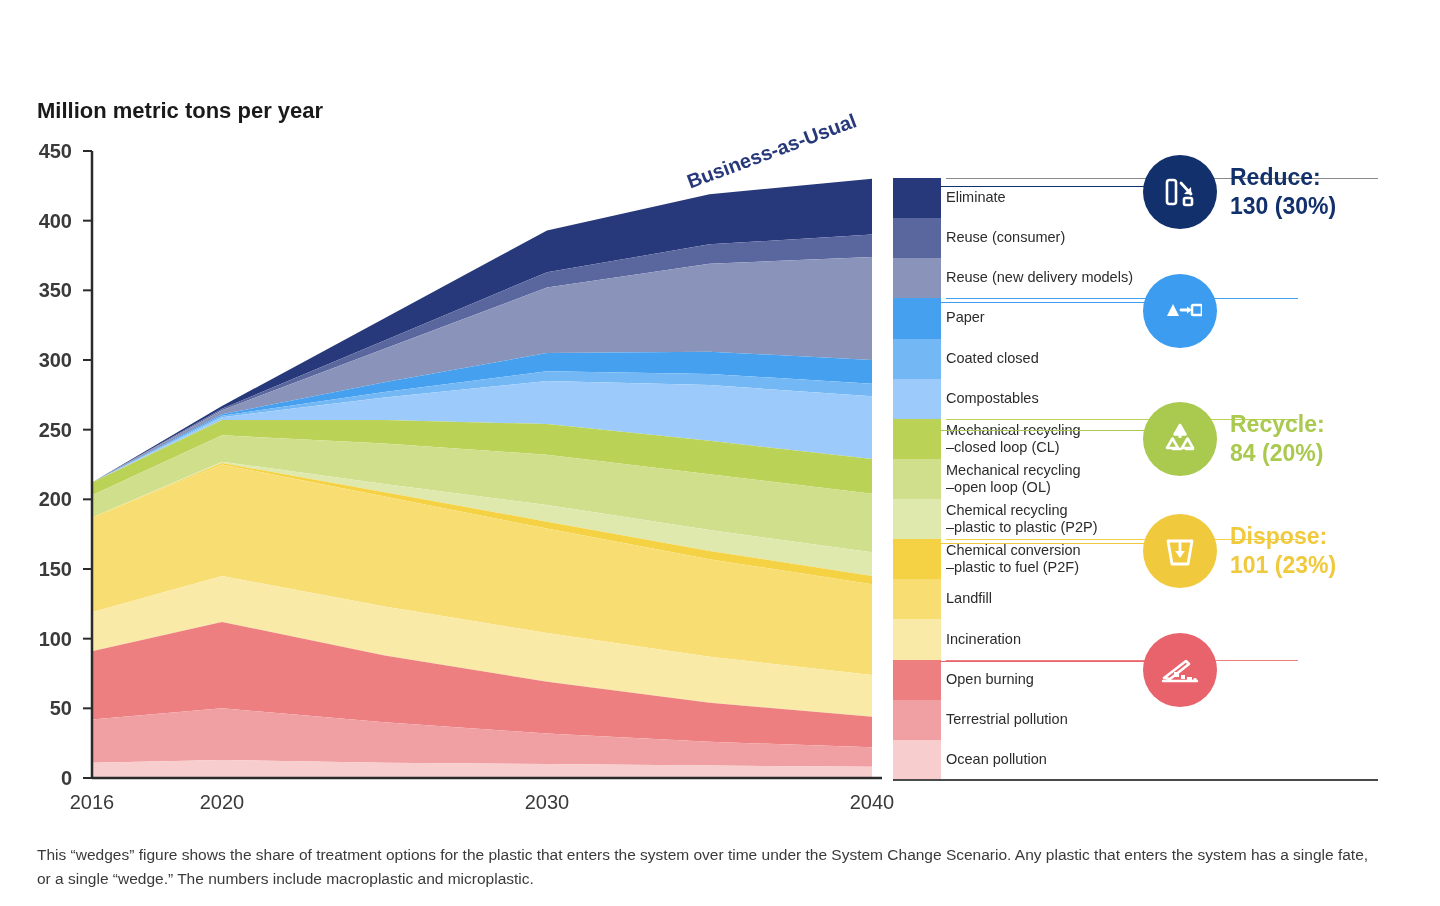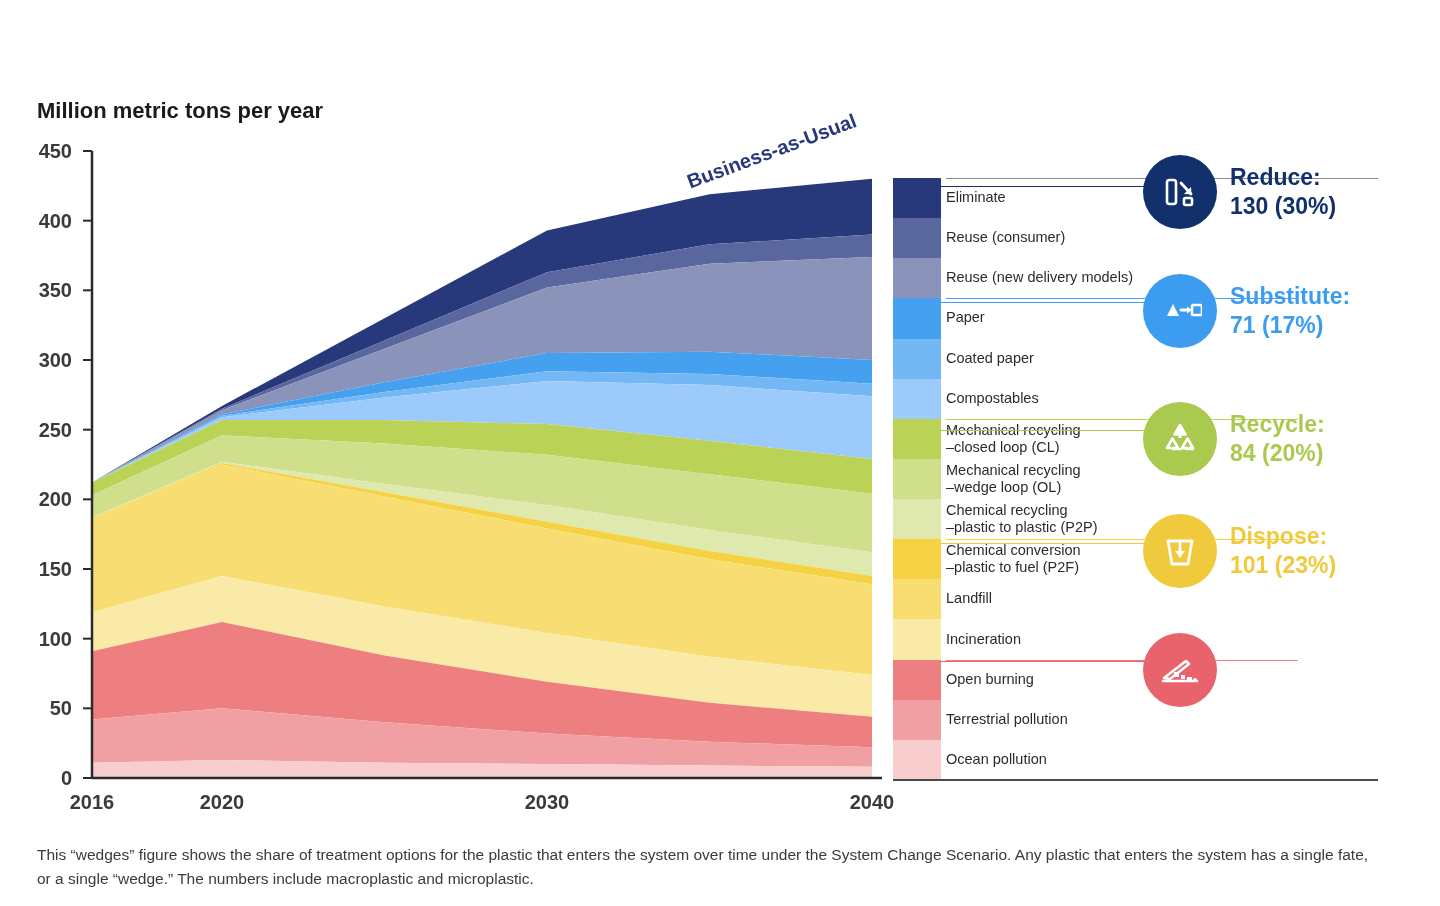--- a/index.html
+++ b/index.html
@@ -38,21 +38,21 @@
     width: 60px;
     text-align: right;
     font-size: 20px;
     font-weight: bold;
     color: #3a3a3a;
     transform: translateY(-50%);
   }
   .xtick {
     position: absolute;
     font-size: 20px;
-    font-weight: bold;
+    font-weight: normal;
     color: #3a3a3a;
     transform: translateX(-50%);
     top: 791px;
   }
   .bau-label {
     position: absolute;
     left: 684px; top: 172px;
     font-size: 20px;
     font-weight: 600;
     color: #27397a;
@@ -206,27 +206,27 @@
         <div class="swatch" style="top: 521.733px; height: 40.7333px; background: rgb(240, 160, 163);"></div>
         <div class="swatch" style="top: 561.867px; height: 40.7333px; background: rgb(247, 205, 205);"></div>
       </div>
     <div id="legend-labels">
         <div class="legend-label" style="top: 20.0667px;">Eliminate</div>
         <div class="leg-rule" style="top: 0px; background: rgb(138, 138, 138); width: 432px;"></div>
         <div class="legend-label" style="top: 60.2px;">Reuse (consumer)</div>
         <div class="legend-label" style="top: 100.333px;">Reuse (new delivery models)</div>
         <div class="legend-label" style="top: 140.467px;">Paper</div>
         <div class="leg-rule" style="top: 120.4px; background: rgb(70, 160, 240); width: 352px;"></div>
-        <div class="legend-label" style="top: 180.6px;">Coated paper</div>
+        <div class="legend-label" style="top: 180.6px;">Coated closed</div>
         <div class="legend-label" style="top: 220.733px;">Compostables</div>
         <div class="legend-label" style="top: 260.867px;">Mechanical recycling
 –closed loop (CL)</div>
         <div class="leg-rule" style="top: 240.8px; background: rgb(186, 211, 87); width: 352px;"></div>
         <div class="legend-label" style="top: 301px;">Mechanical recycling
-–wedge loop (OL)</div>
+–open loop (OL)</div>
         <div class="legend-label" style="top: 341.133px;">Chemical recycling
 –plastic to plastic (P2P)</div>
         <div class="legend-label" style="top: 381.267px;">Chemical conversion
 –plastic to fuel (P2F)</div>
         <div class="leg-rule" style="top: 361.2px; background: rgb(245, 210, 67); width: 352px;"></div>
         <div class="legend-label" style="top: 421.4px;">Landfill</div>
         <div class="legend-label" style="top: 461.533px;">Incineration</div>
         <div class="legend-label" style="top: 501.667px;">Open burning</div>
         <div class="leg-rule" style="top: 481.6px; background: rgb(237, 127, 129); width: 352px;"></div>
         <div class="legend-label" style="top: 541.8px;">Terrestrial pollution</div>
@@ -252,22 +252,20 @@
       <div class="leader" style="top: 302px; left: 940px; width: 205px; background: rgb(59, 156, 240);"></div>
       <div class="group" style="left: 1143px; top: 274px;">
         <div class="bubble" style="background: rgb(59, 156, 240);">
           <svg width="44" height="40" viewBox="0 0 44 40">
             <path d="M9 25 L15 13 L21 25 Z" fill="#fff"></path>
             <path d="M23 19 L31 19" stroke="#fff" stroke-width="2.8" stroke-linecap="round"></path>
             <path d="M29 15.5 L33.5 19 L29 22.5 Z" fill="#fff"></path>
             <rect x="34" y="14" width="10" height="10" rx="1.2" fill="none" stroke="#fff" stroke-width="2.6"></rect>
           </svg>
         </div>
-        <div class="group-text" style="color: rgb(59, 156, 240);">Substitute:
-71 (17%)</div>
       </div>
       <div class="leader" style="top: 430px; left: 940px; width: 205px; background: rgb(169, 201, 79);"></div>
       <div class="group" style="left: 1143px; top: 402px;">
         <div class="bubble" style="background: rgb(169, 201, 79);">
           <svg width="42" height="42" viewBox="0 0 42 42">
             <path d="M21 7 L26.5 16.5 L22.5 16.5 L22.5 20 L19.5 20 L19.5 16.5 L15.5 16.5 Z" fill="#fff" transform="rotate(0 21 21)"></path>
             <path d="M21 7 L26.5 16.5 L15.5 16.5 Z" fill="none" stroke="#fff" stroke-width="2.6" stroke-linejoin="round"></path>
             <path d="M8 30 L13.5 20.5 L19 30 Z" fill="none" stroke="#fff" stroke-width="2.6" stroke-linejoin="round"></path>
             <path d="M23 30 L28.5 20.5 L34 30 Z" fill="none" stroke="#fff" stroke-width="2.6" stroke-linejoin="round"></path>
             <path d="M14 31 L22 31 M27 31 L34 31" stroke="#fff" stroke-width="2.6" stroke-linecap="round"></path>

